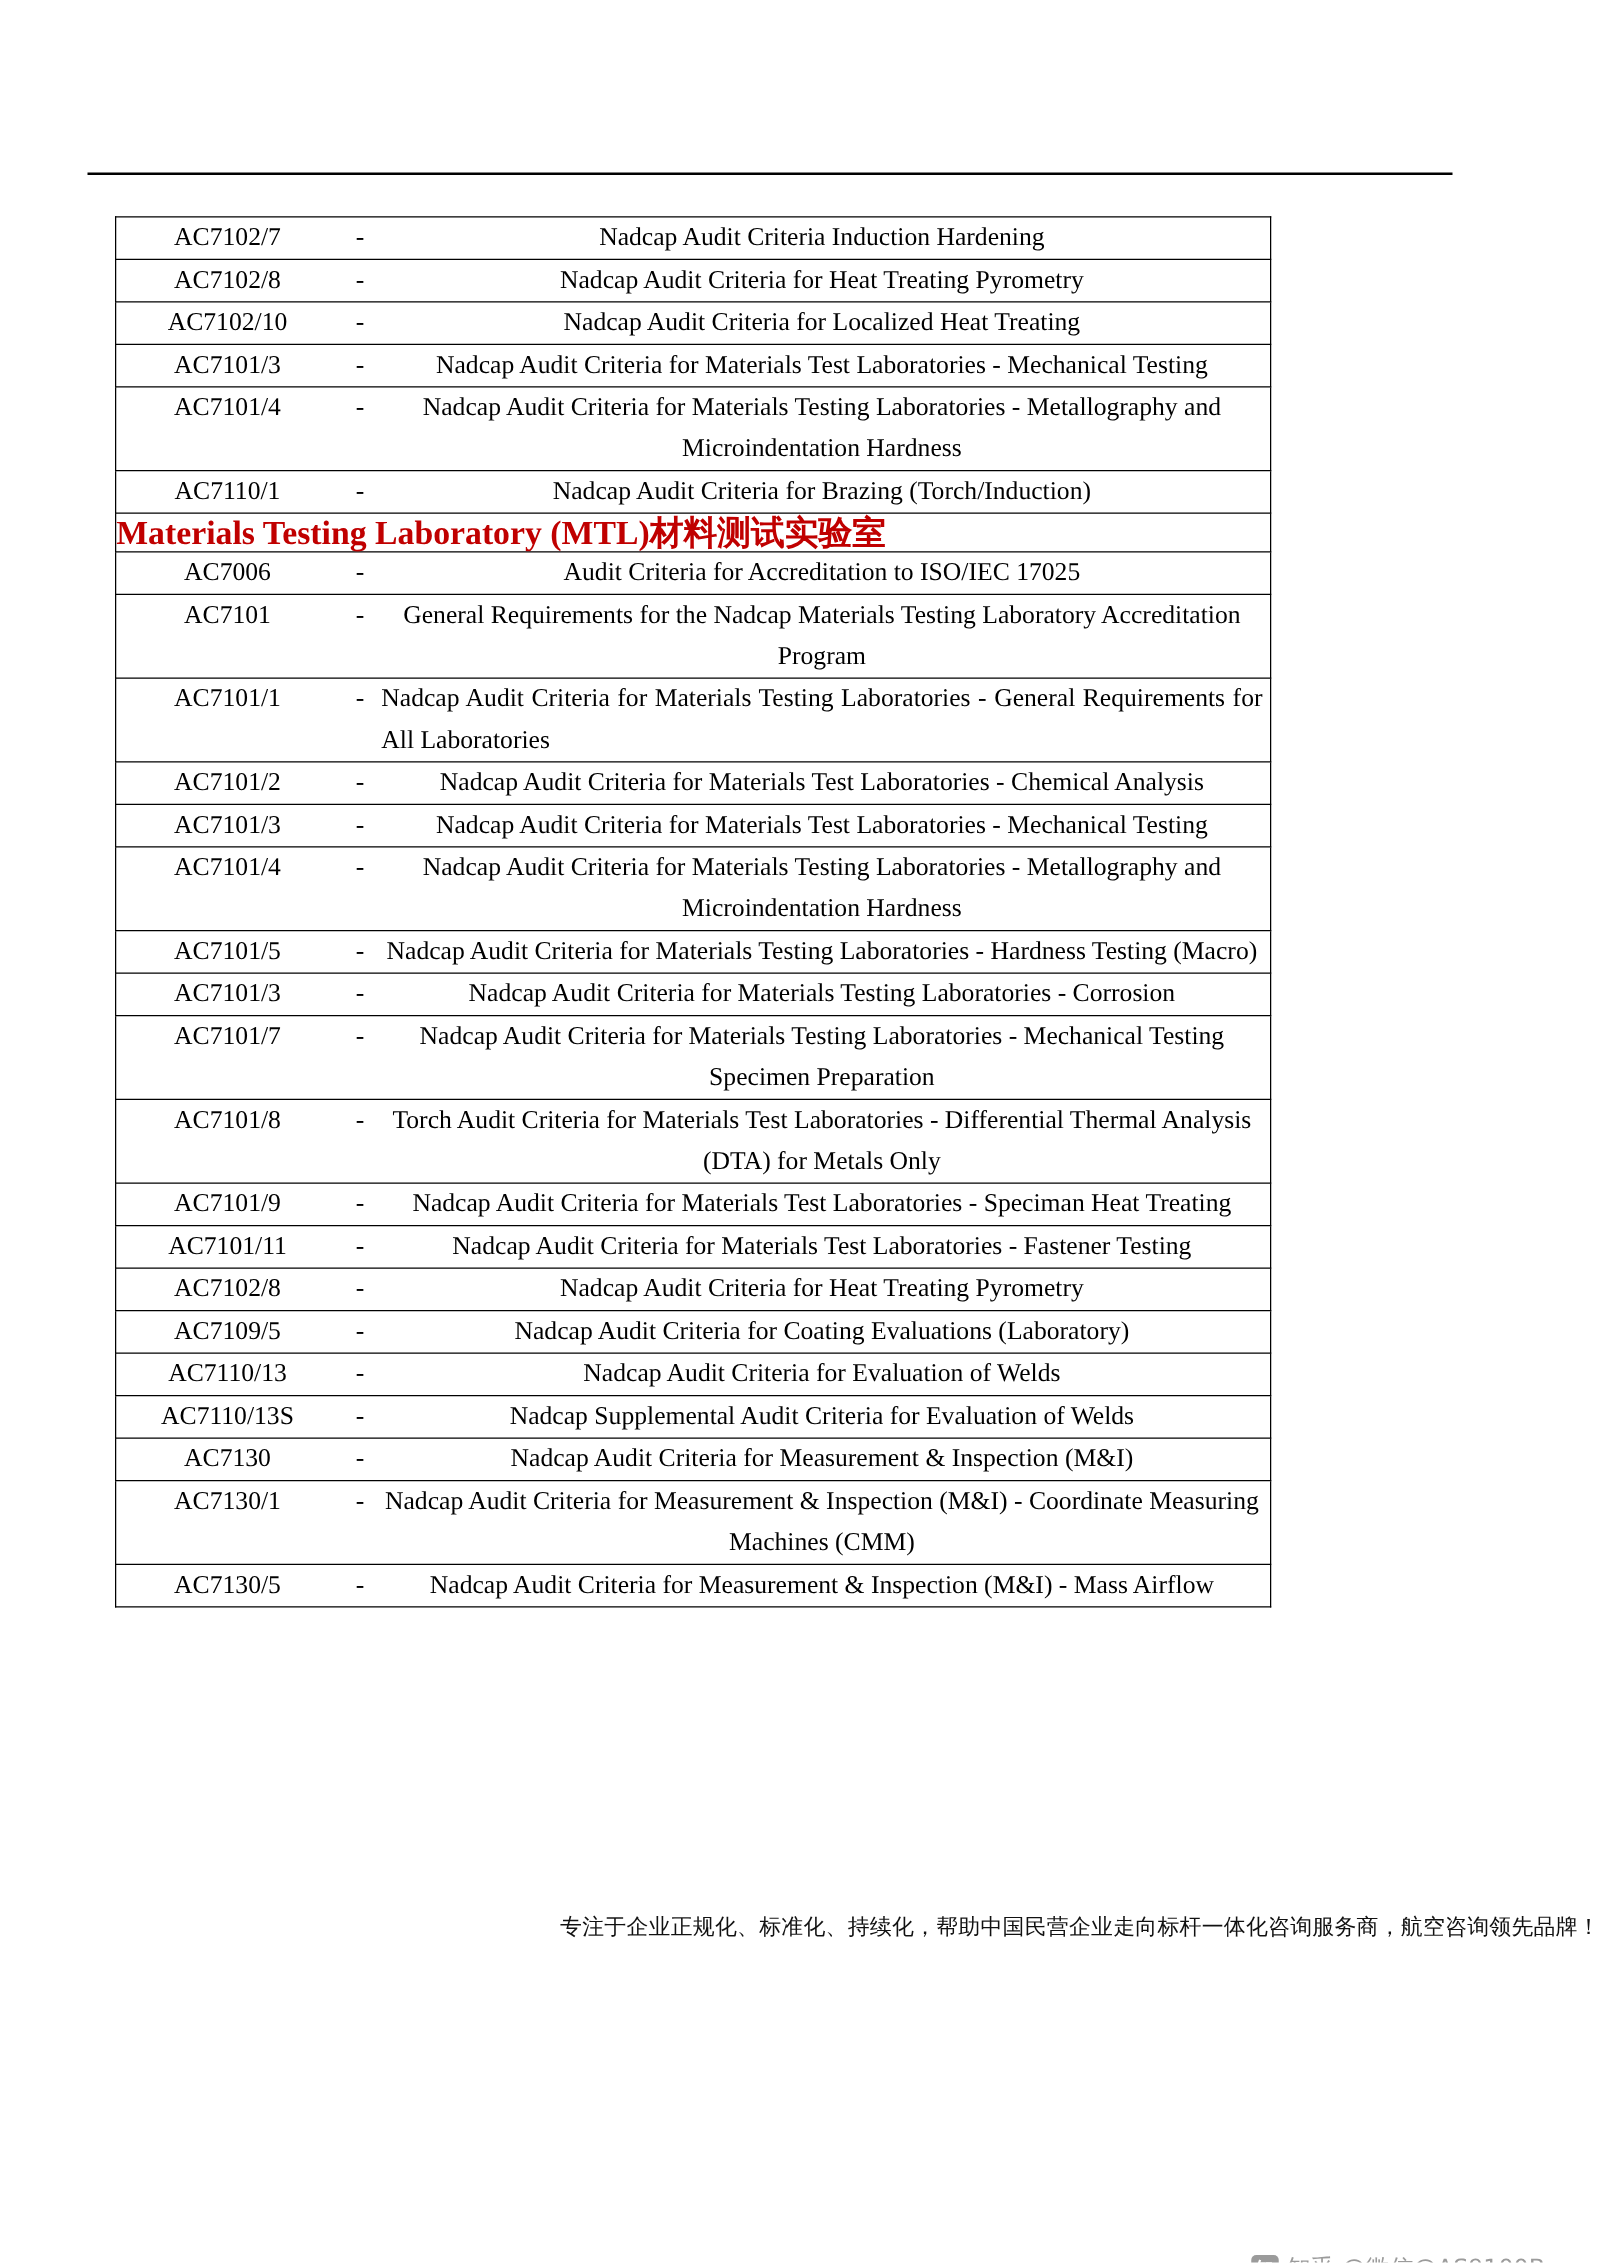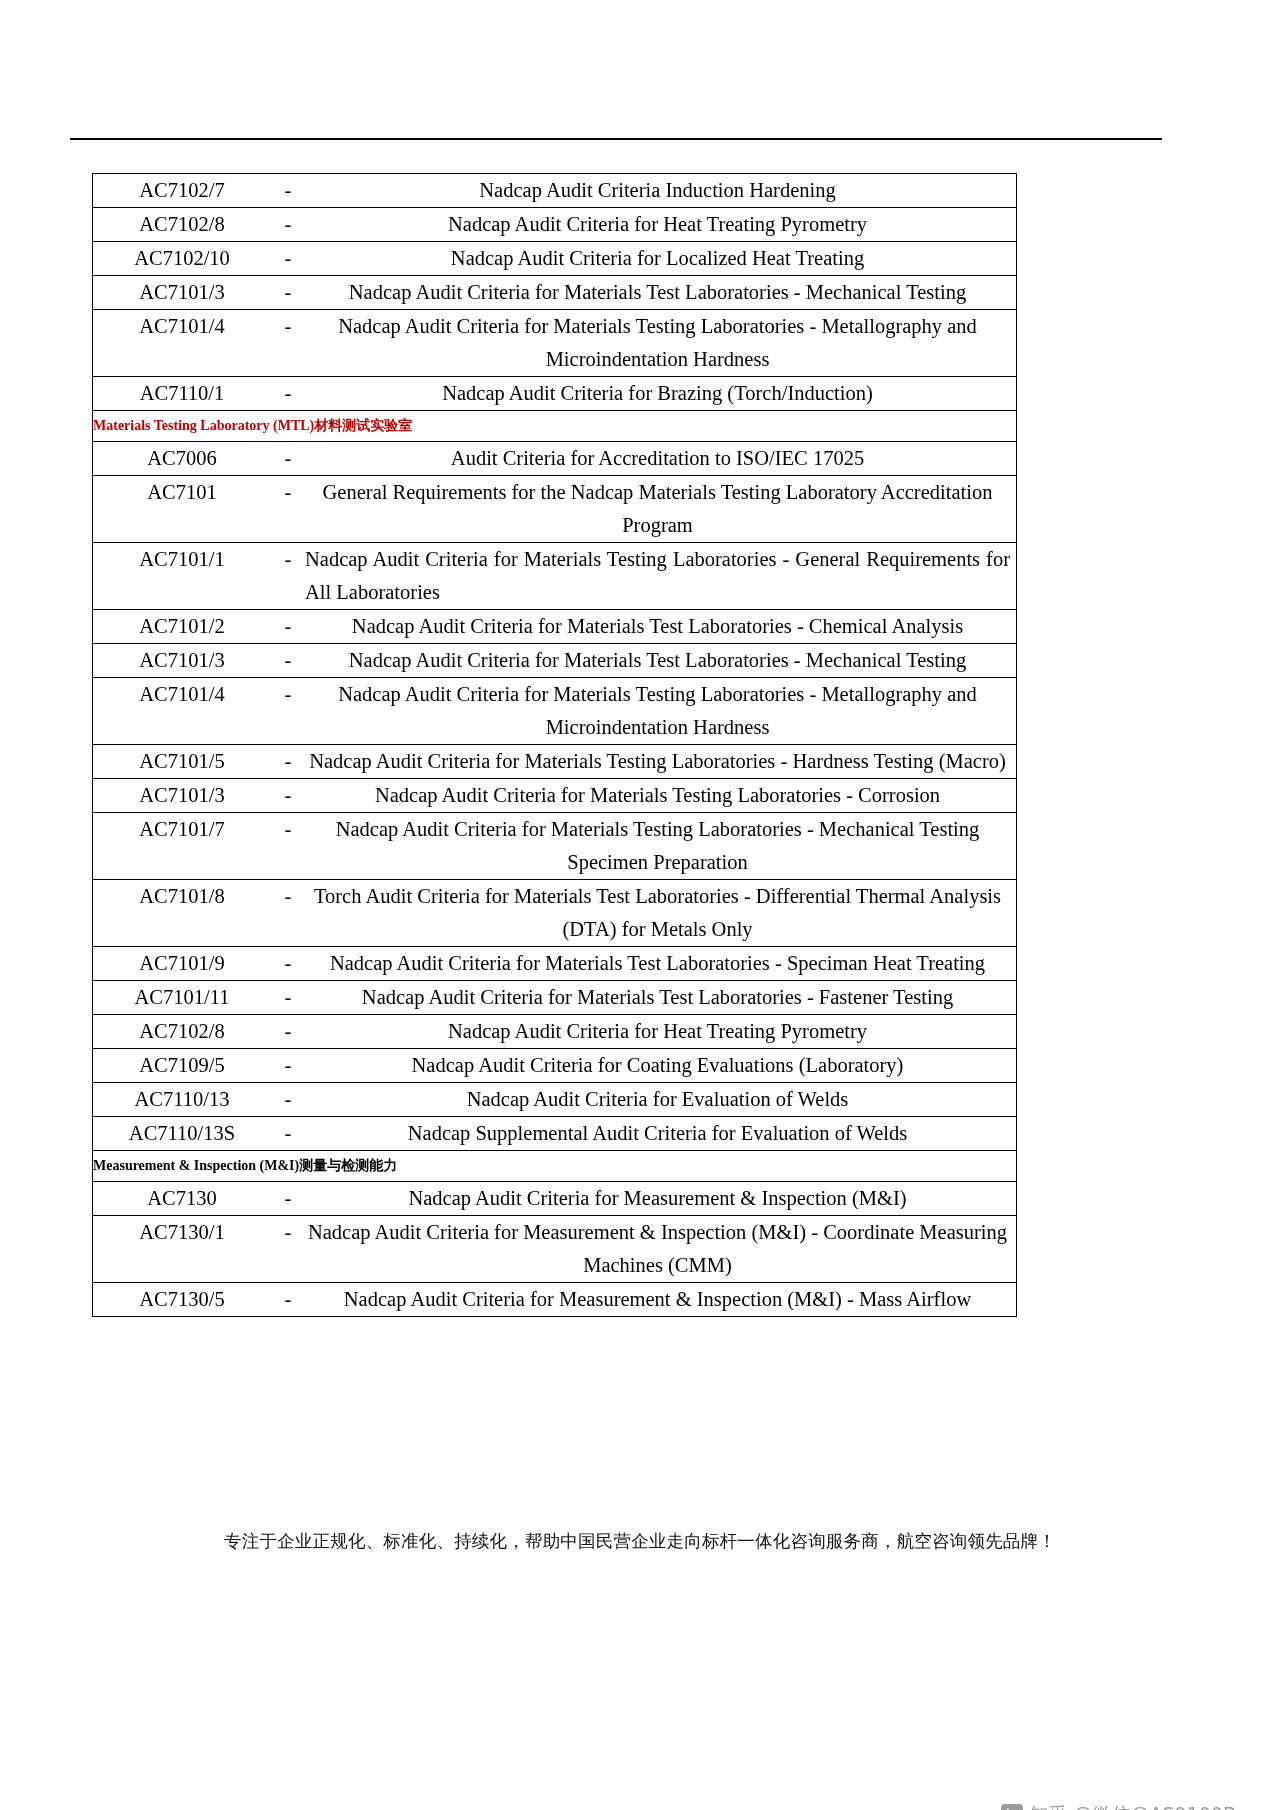--- a/index.html
+++ b/index.html
@@ -74,36 +74,36 @@
     padding-right: 6px;
   }
   .desc.justified {
     text-align: justify;
     text-align-last: left;
   }
   .section-cell {
     padding: 14px 4px 14px 14px;
   }
   .section-title {
-    font-size: 14px;
+    font-size: 27px;
     font-weight: bold;
     line-height: 30px;
   }
   .section-title.red {
     color: #C00000;
   }
   .section-title.black {
     color: #000000;
   }
   .footer-note {
     position: absolute;
     left: 0;
     top: 1489px;
     width: 1280px;
-    text-align: center;
+    text-align: right;
     font-size: 17.5px;
     font-family: "DejaVu Sans", "Liberation Sans", sans-serif;
     color: #111111;
     letter-spacing: 0.2px;
   }
   .watermark {
     position: absolute;
     right: 44px;
     bottom: 22px;
     display: flex;
@@ -332,25 +332,20 @@
         <tr>
           <td class="row-cell">
             <div class="r">
               <div class="code">AC7110/13S</div>
               <div class="dash">-</div>
               <div class="desc">Nadcap Supplemental Audit Criteria for Evaluation of Welds</div>
             </div>
           </td>
         </tr>
         <tr>
-          <td class="section-cell">
-            <div class="section-title black">Measurement &amp; Inspection (M&amp;I)测量与检测能力</div>
-          </td>
-        </tr>
-        <tr>
           <td class="row-cell">
             <div class="r">
               <div class="code">AC7130</div>
               <div class="dash">-</div>
               <div class="desc">Nadcap Audit Criteria for Measurement &amp; Inspection (M&amp;I)</div>
             </div>
           </td>
         </tr>
         <tr>
           <td class="row-cell">

